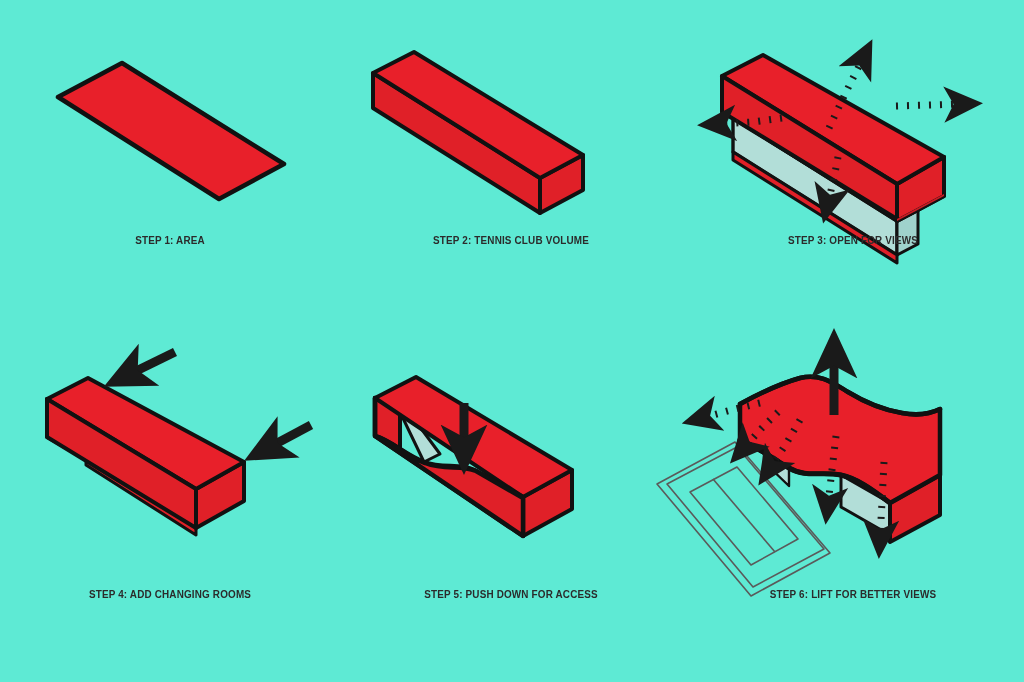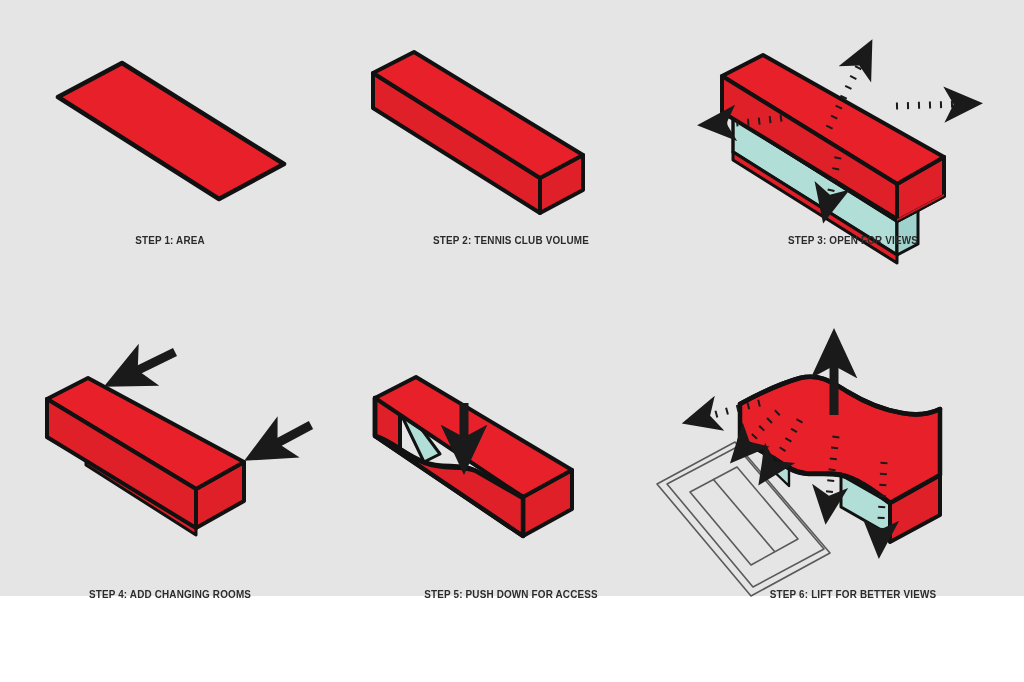--- a/index.html
+++ b/index.html
@@ -9,22 +9,22 @@
   }
   body {
     width: 1024px;
     height: 682px;
     font-family: "Liberation Sans", sans-serif;
     overflow: hidden;
   }
   #diagram-root {
     position: relative;
     width: 1024px;
-    height: 596px;
-    background: #e5e5e5;
+    height: 682px;
+    background: #5eead4;
   }
   svg.stage {
     position: absolute;
     top: 0;
     left: 0;
     width: 1024px;
     height: 682px;
     display: block;
   }
   .step-caption {

